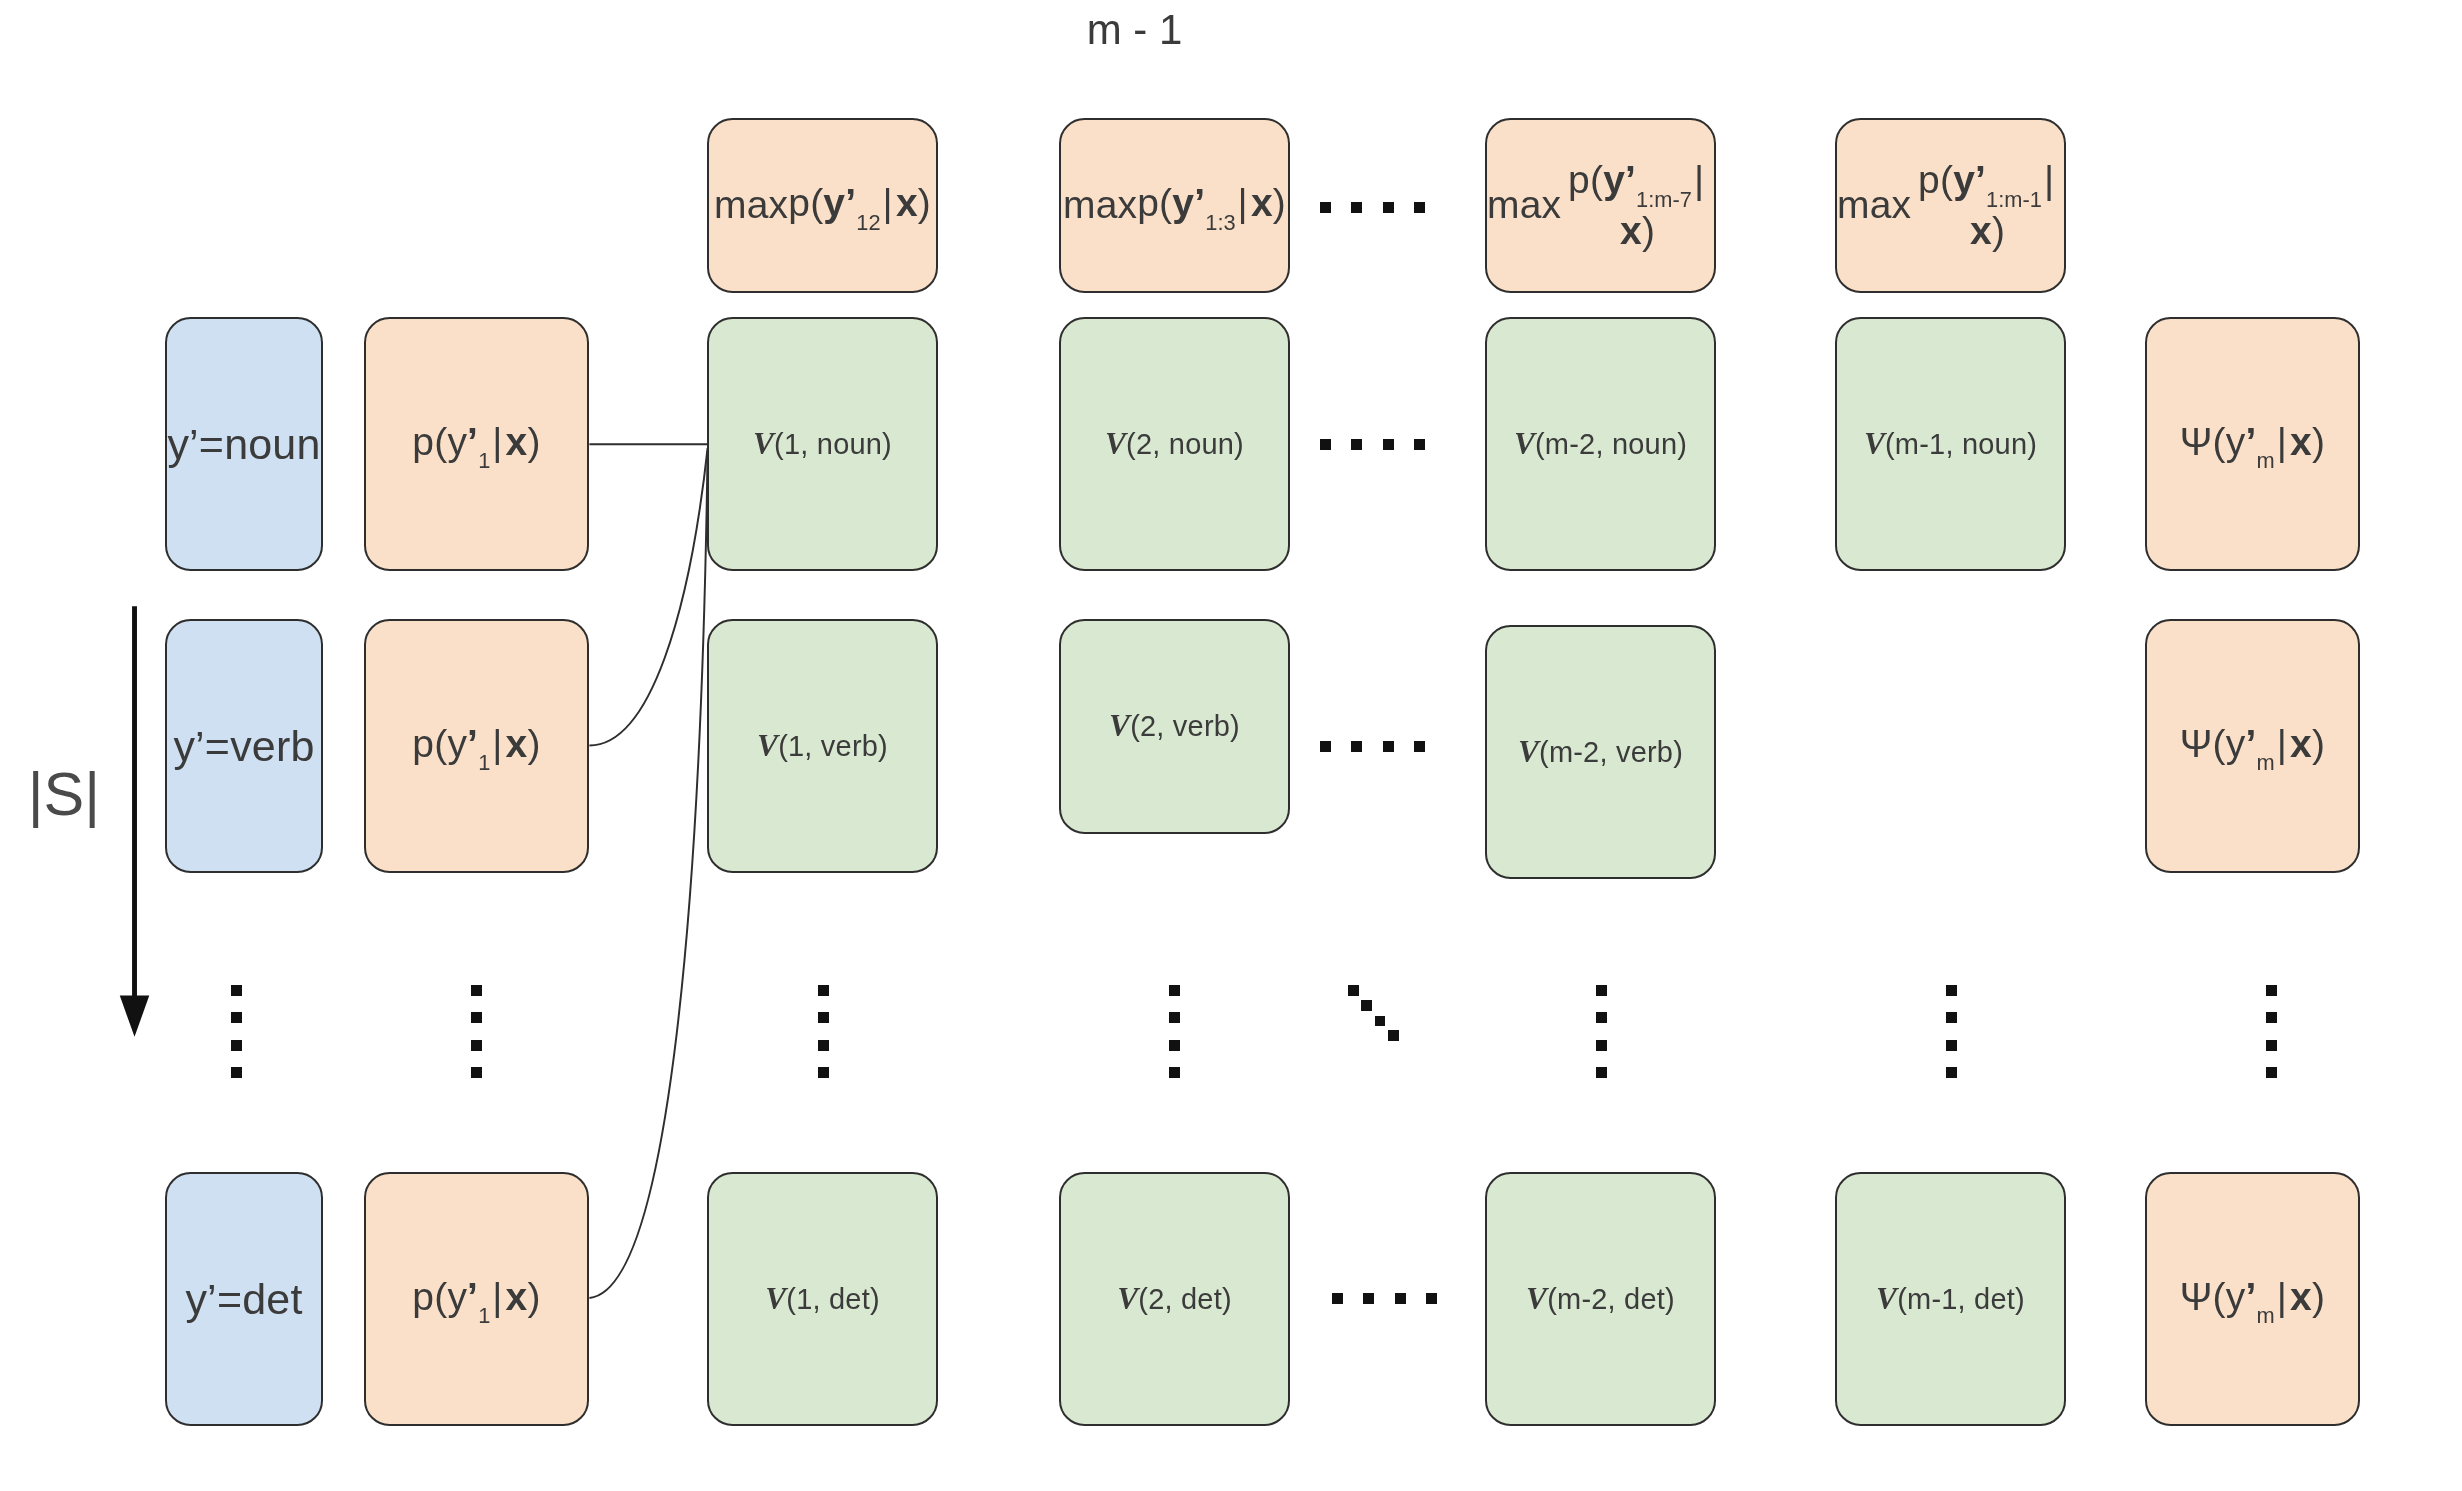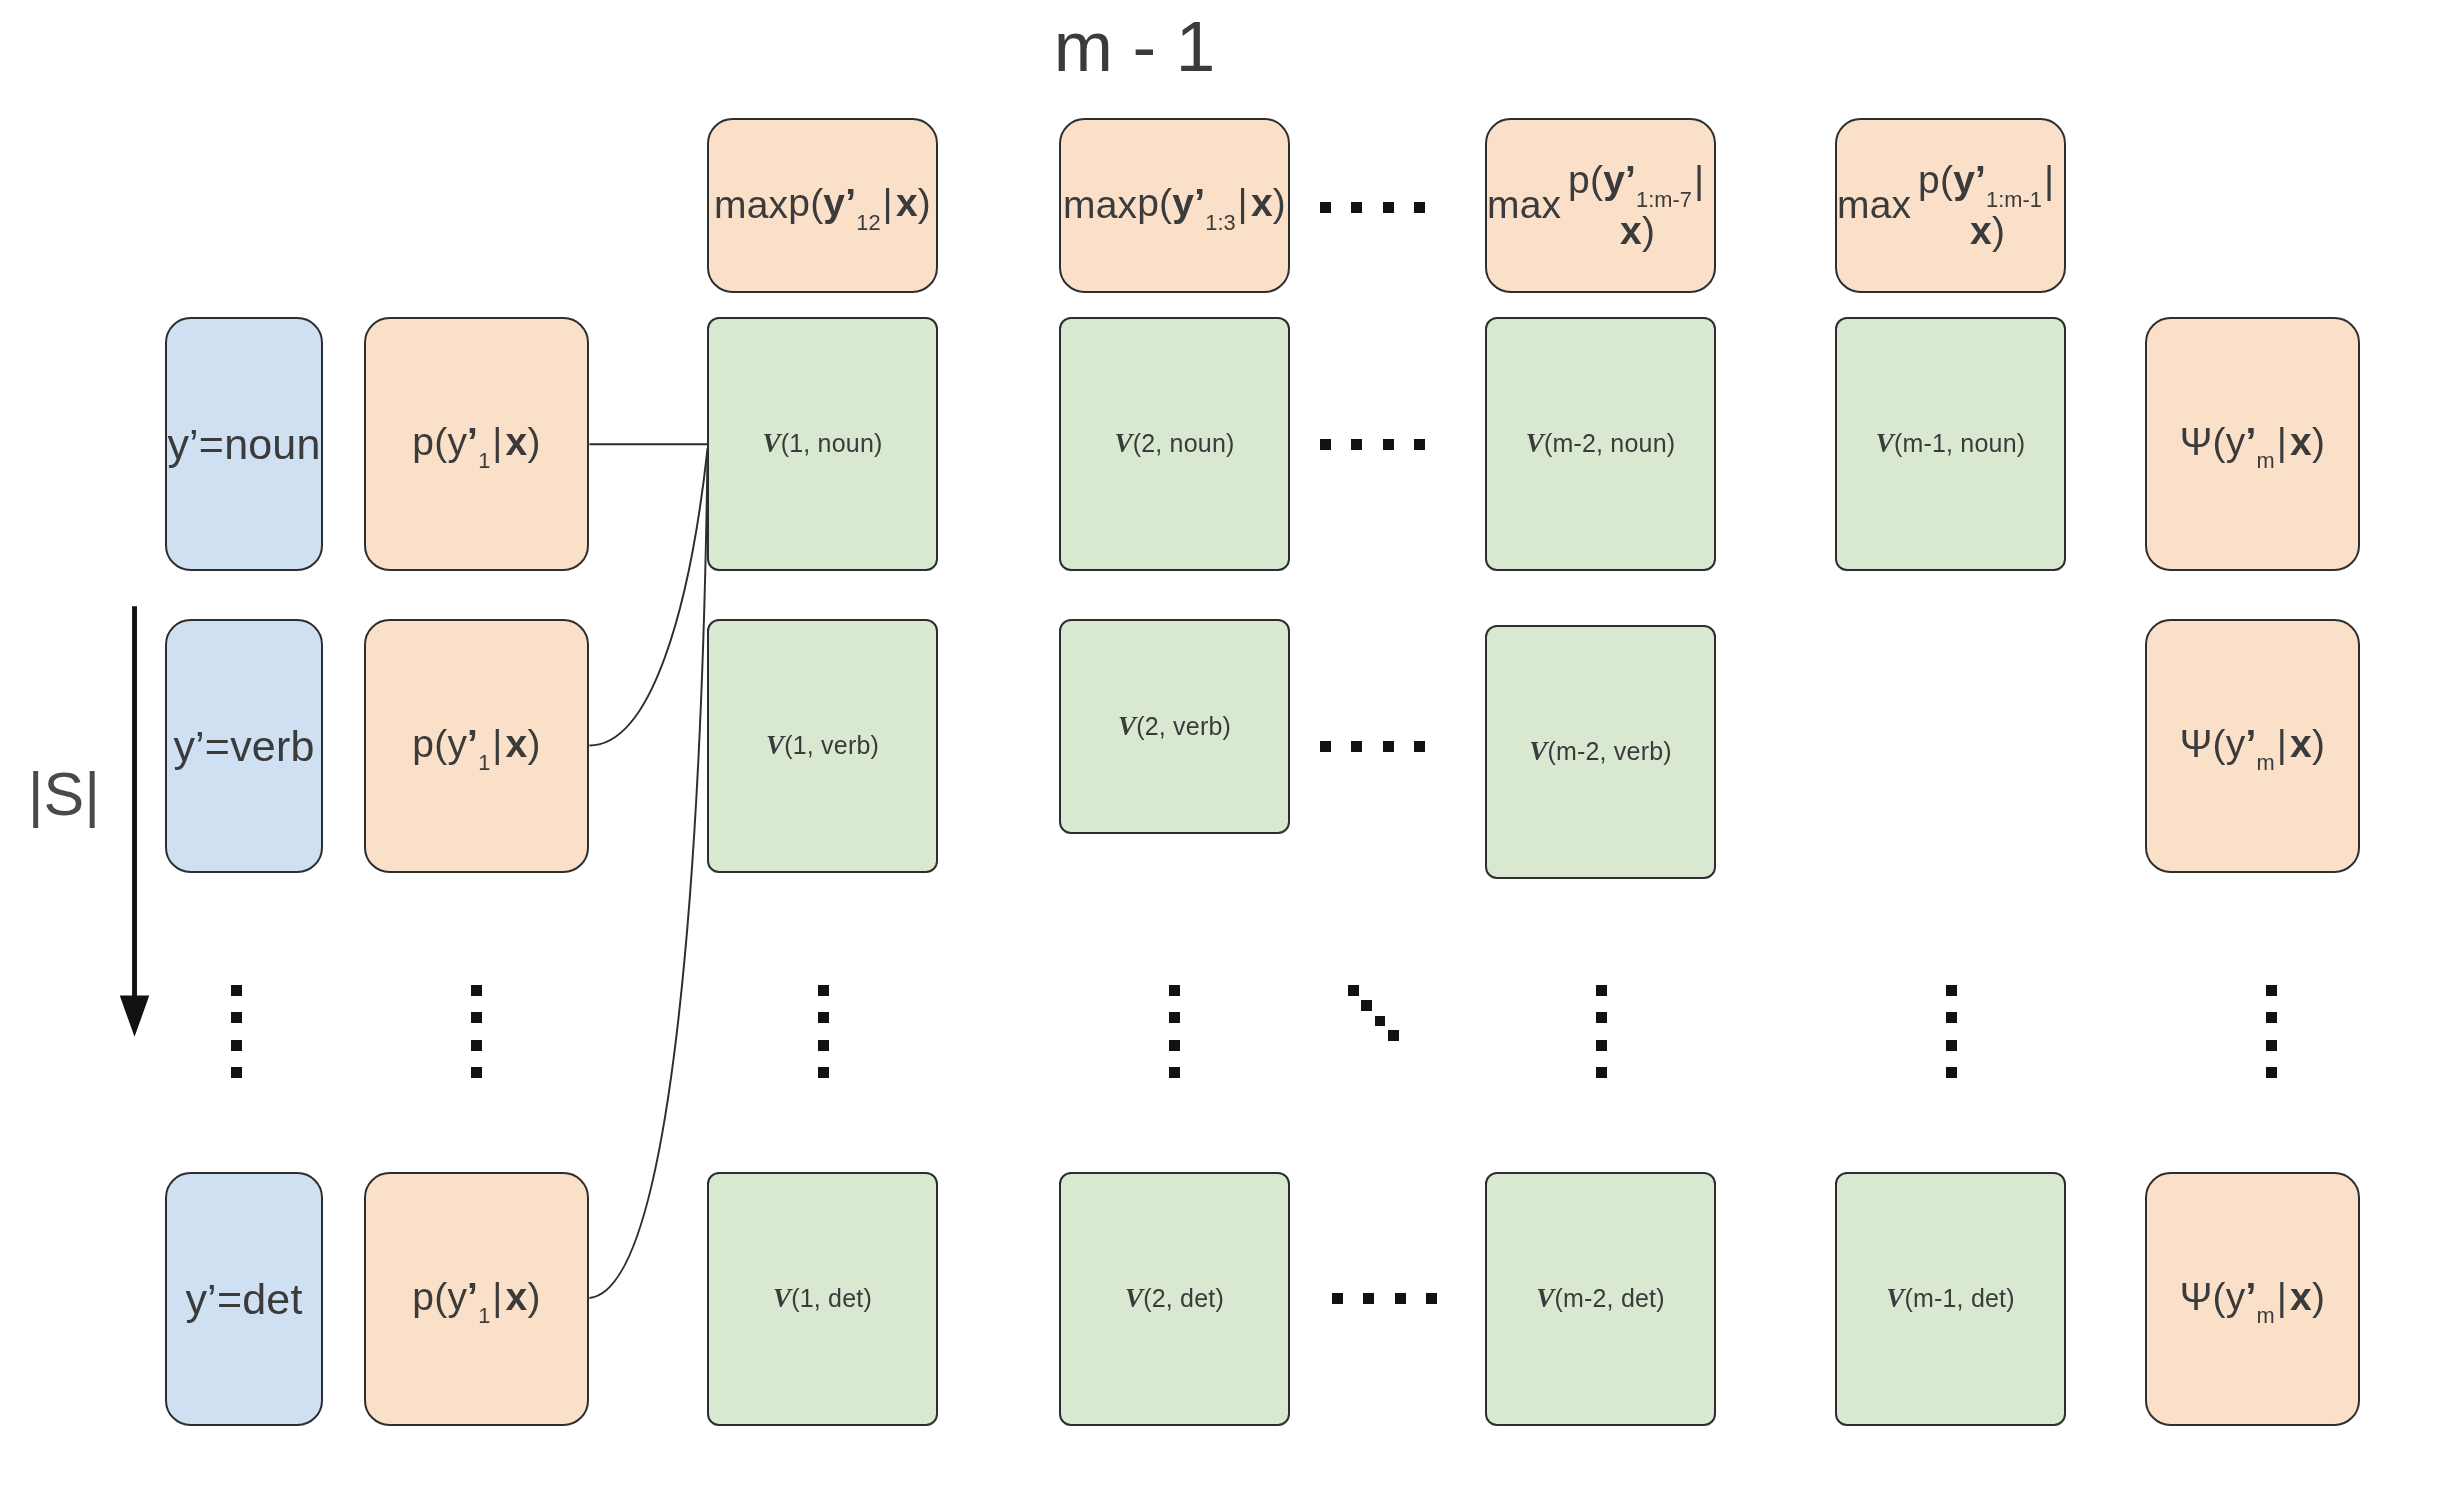--- a/index.html
+++ b/index.html
@@ -35,21 +35,21 @@
     color: #3b3b3b;
     letter-spacing: 0.2px;
   }
   .box.blue   { background: #cfe0f2; }
   .box.orange { background: #fae0c8; }
   .box.green  { background: #d9e8d0; }
 
   
   .lbl-lg { font-size: 43px; }
   .lbl-md { font-size: 39px; }
-  .lbl-sm { font-size: 25px; border-radius: 12px; }
+  .lbl-sm { font-size: 29px; }
   .sub {
     font-size: 0.56em;
     vertical-align: sub;
     position: relative;
     top: 0.22em;
     letter-spacing: 0;
   }
   .bold { font-weight: bold; }
   .vbar {
     display: inline-block;
@@ -62,21 +62,21 @@
     font-size: 1.08em;
   }
 
   
   #title {
     position: absolute;
     left: 0;
     top: 5.9px;
     width: 2269px;
     text-align: center;
-    font-size: 71px;
+    font-size: 42px;
     color: #3b3b3b;
   }
 
   
   #s-label {
     position: absolute;
     left: 9.9px;
     top: 759px;
     width: 108px;
     text-align: center;

